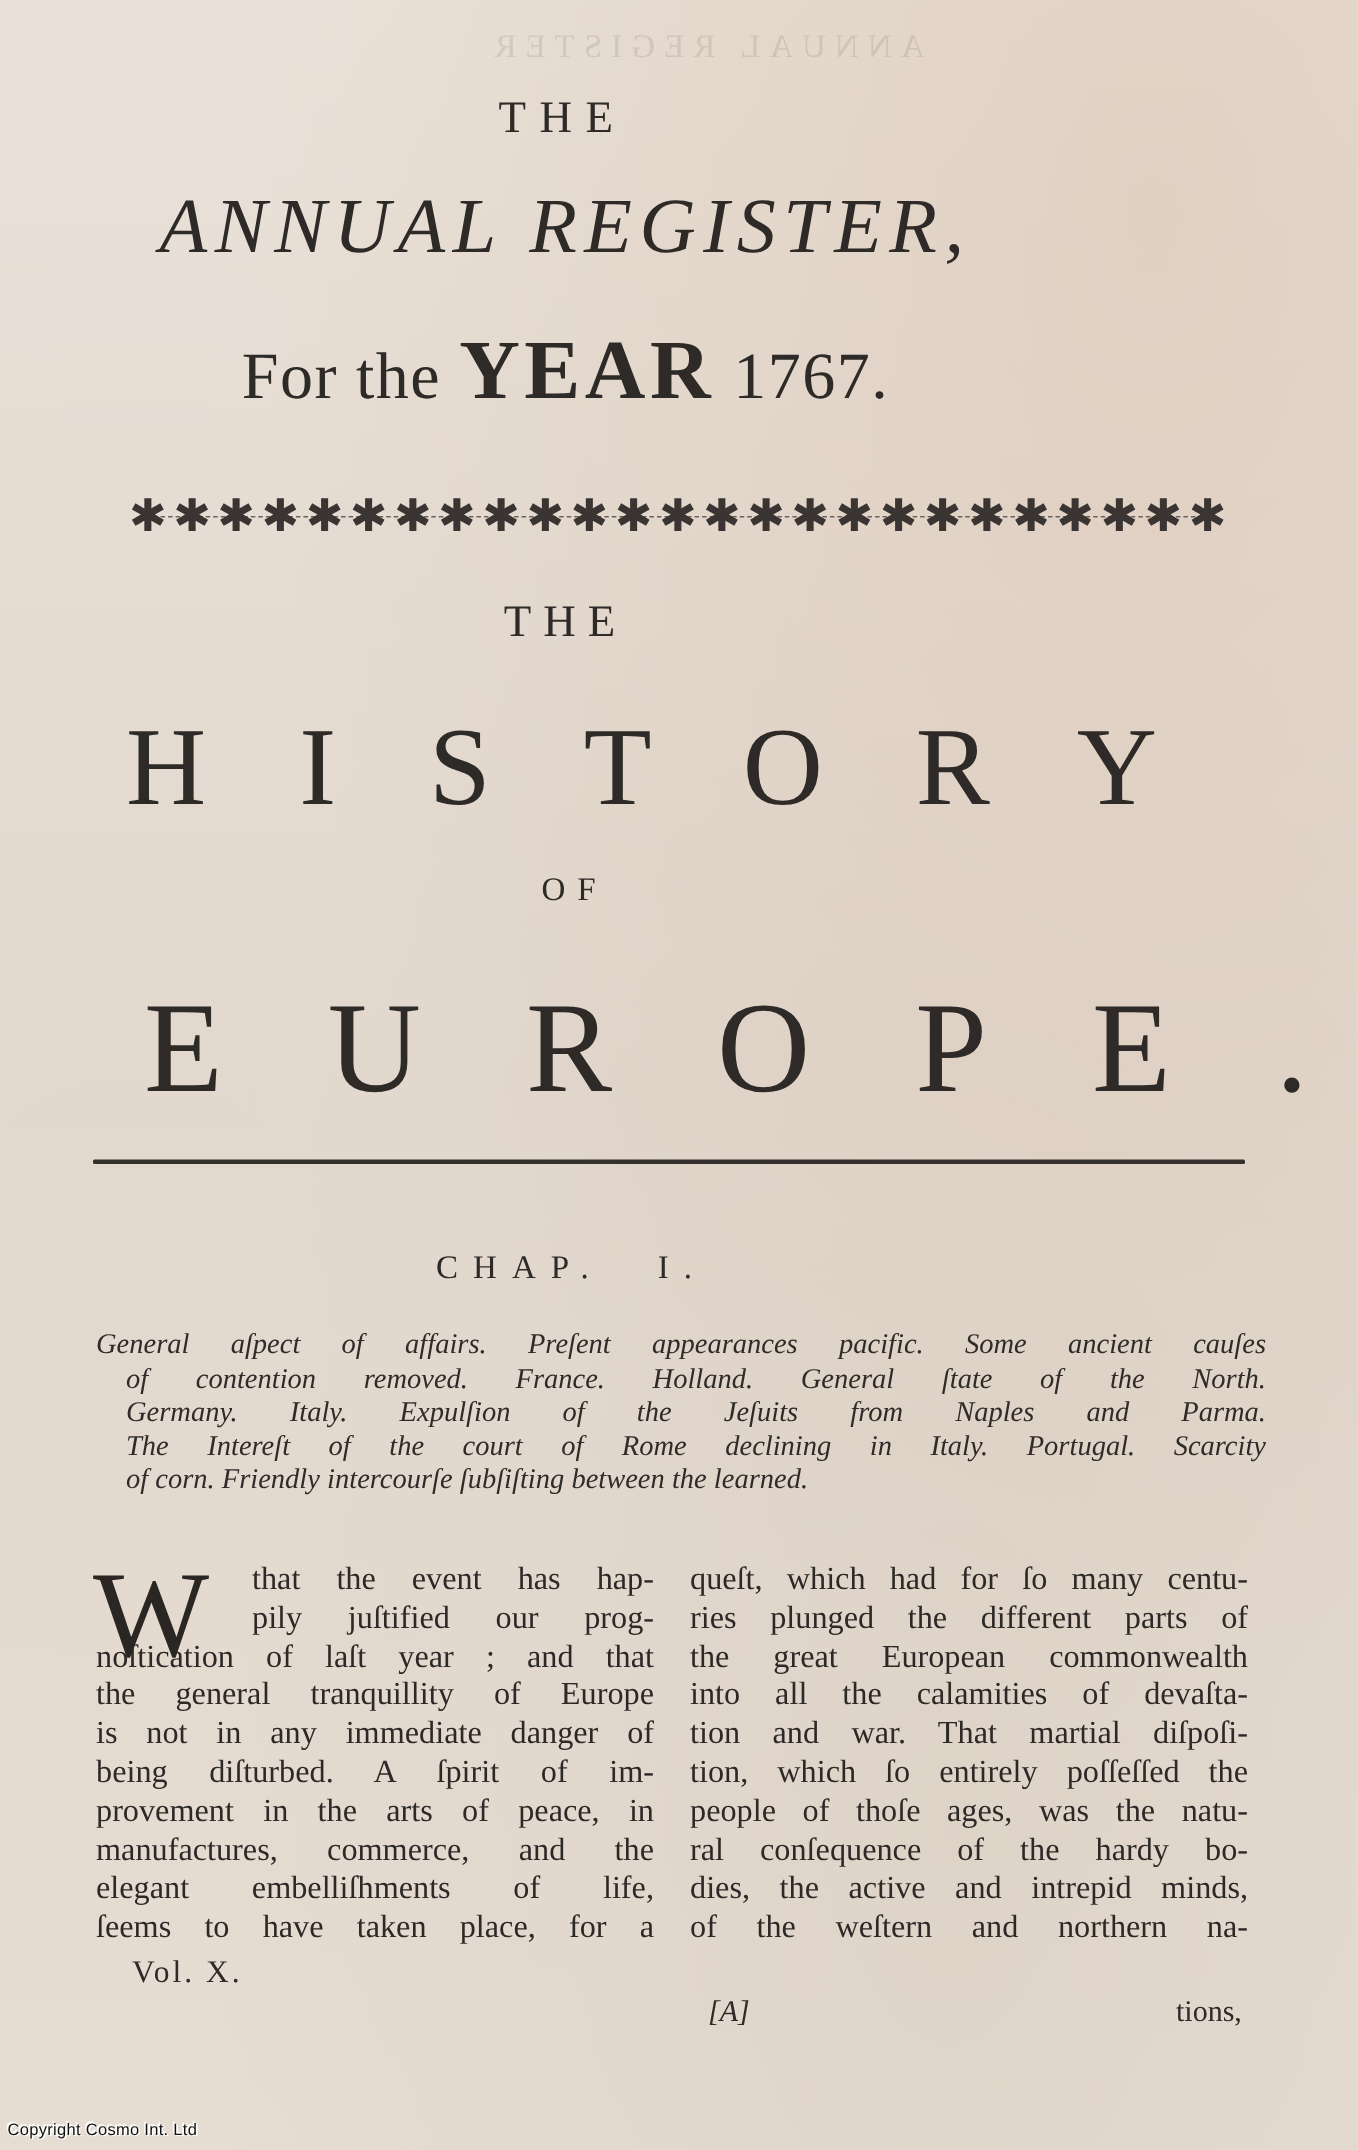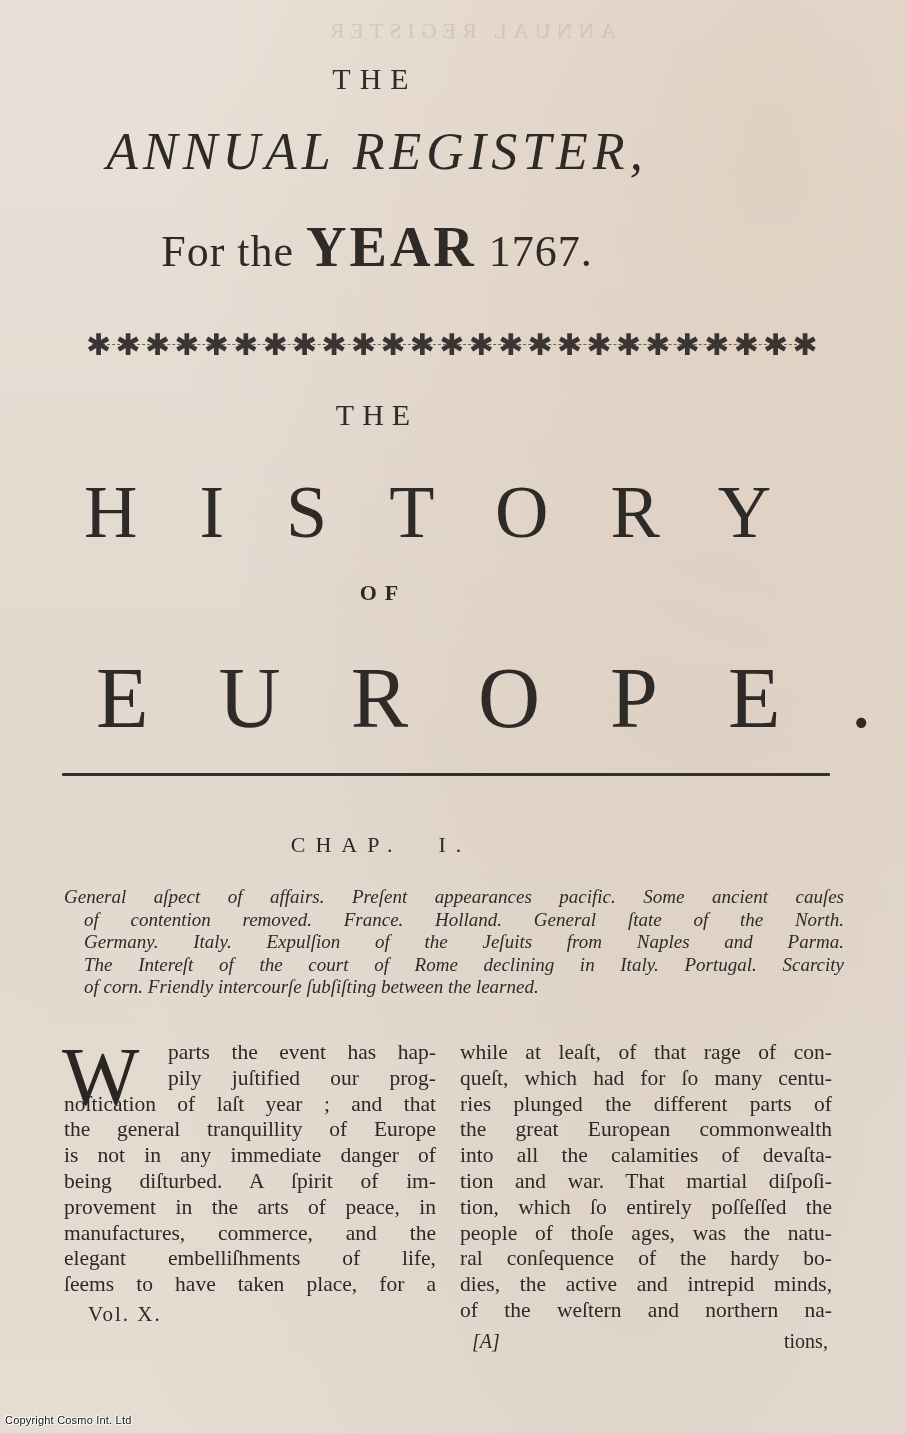--- a/index.html
+++ b/index.html
@@ -28,21 +28,21 @@
       font-size: 30px; color: #3a3533; font-family: "DejaVu Sans", sans-serif;
     }
     .ornament::before {
       content: ""; position: absolute; left: 6px; right: 6px; top: 50%;
       border-top: 1px dashed #6a625e;
     }
     .ornament span { position: relative; background: transparent; }
 
     .t-the2 { top: 398px; font-size: 30px; letter-spacing: 8px; padding-left: 14px; }
     .t-history { top: 470px; font-size: 74px; letter-spacing: 62px; padding-left: 84px; }
-    .t-of { top: 580px; font-size: 22px; letter-spacing: 8px; padding-left: 26px; font-weight: bold; }
+    .t-of { top: 580px; font-size: 22px; letter-spacing: 8px; padding-left: 26px; }
     .t-europe { top: 648px; font-size: 86px; letter-spacing: 70px; padding-left: 96px; }
 
     .rule {
       position: absolute; top: 773px; left: 62px; width: 768px; height: 3px;
       background: #33302e; border-radius: 1px;
     }
 
     .chap { top: 832px; font-size: 22px; letter-spacing: 10px; padding-left: 22px; }
     .chap .num { margin-left: 36px; }
 
@@ -139,34 +139,33 @@
 <div class="summary">
   <span class="line">General aſpect of affairs.  Preſent appearances pacific.  Some ancient  cauſes</span>
   <span class="line indent">of  contention removed.  France.  Holland.  General ſtate  of  the North.</span>
   <span class="line indent">Germany.  Italy.  Expulſion  of  the  Jeſuits  from  Naples  and  Parma.</span>
   <span class="line indent">The Intereſt of the court of  Rome declining in Italy.  Portugal.  Scarcity</span>
   <span class="line indent last">of corn.  Friendly intercourſe ſubſiſting  between the learned.</span>
 </div>
 
 <div class="col col-left">
   <span class="dropcap">W</span>
-  <span class="line ind">parts the  event  has  hap-</span>
+  <span class="line ind">that the  event  has  hap-</span>
   <span class="line ind">pily  juſtified  our  prog-</span>
   <span class="line">noſtication of  laſt year ;  and that</span>
   <span class="line">the general tranquillity of Europe</span>
   <span class="line">is not in any immediate danger of</span>
   <span class="line">being diſturbed.   A ſpirit of im-</span>
   <span class="line">provement in the arts of peace, in</span>
   <span class="line">manufactures,  commerce,  and the</span>
   <span class="line">elegant   embelliſhments   of   life,</span>
   <span class="line">ſeems  to have  taken place,  for  a</span>
 </div>
 
 <div class="col col-right">
-  <span class="line">while at leaſt, of that rage of con-</span>
   <span class="line">queſt, which had for ſo many centu-</span>
   <span class="line">ries plunged the different parts of</span>
   <span class="line">the great European commonwealth</span>
   <span class="line">into  all  the calamities of devaſta-</span>
   <span class="line">tion and war.  That martial diſpoſi-</span>
   <span class="line">tion, which ſo entirely poſſeſſed the</span>
   <span class="line">people of thoſe ages, was the natu-</span>
   <span class="line">ral  conſequence  of  the hardy  bo-</span>
   <span class="line">dies, the active and intrepid minds,</span>
   <span class="line">of  the   weſtern   and  northern  na-</span>

